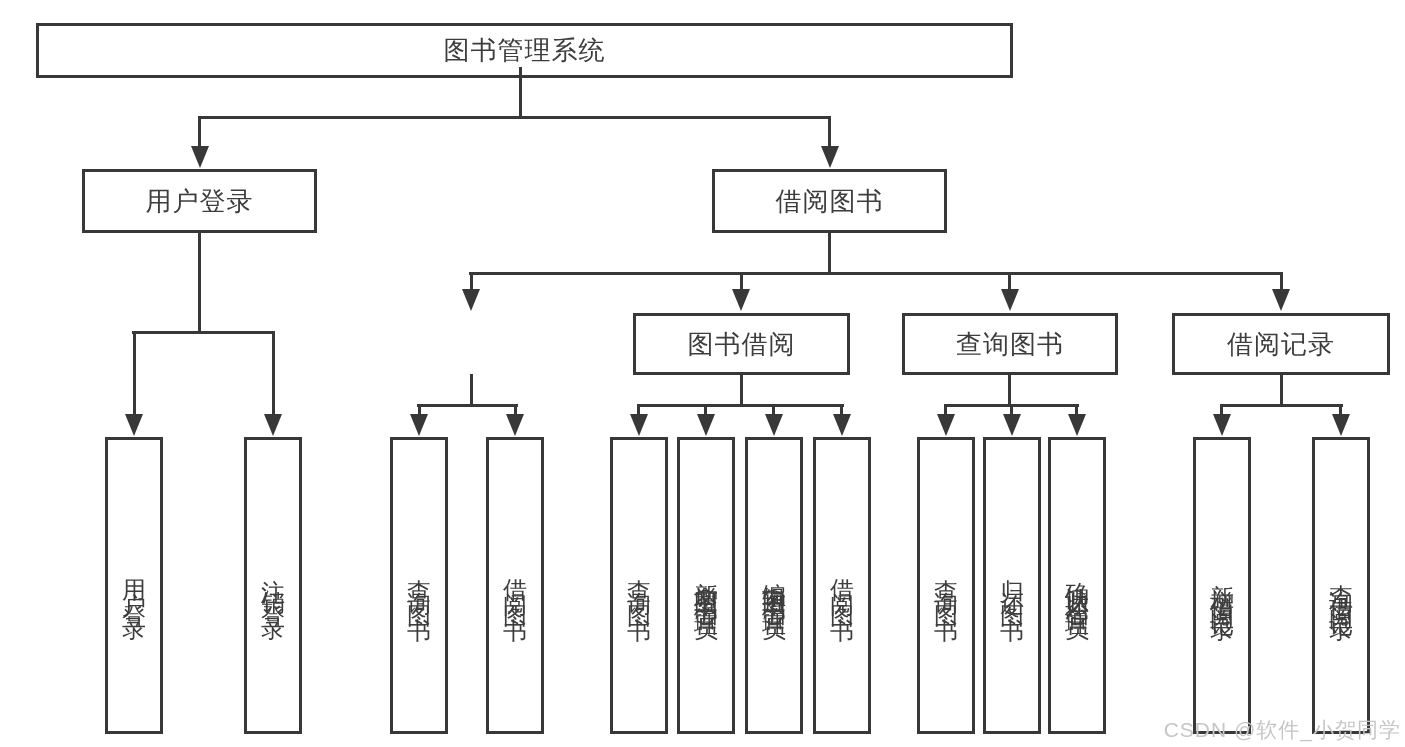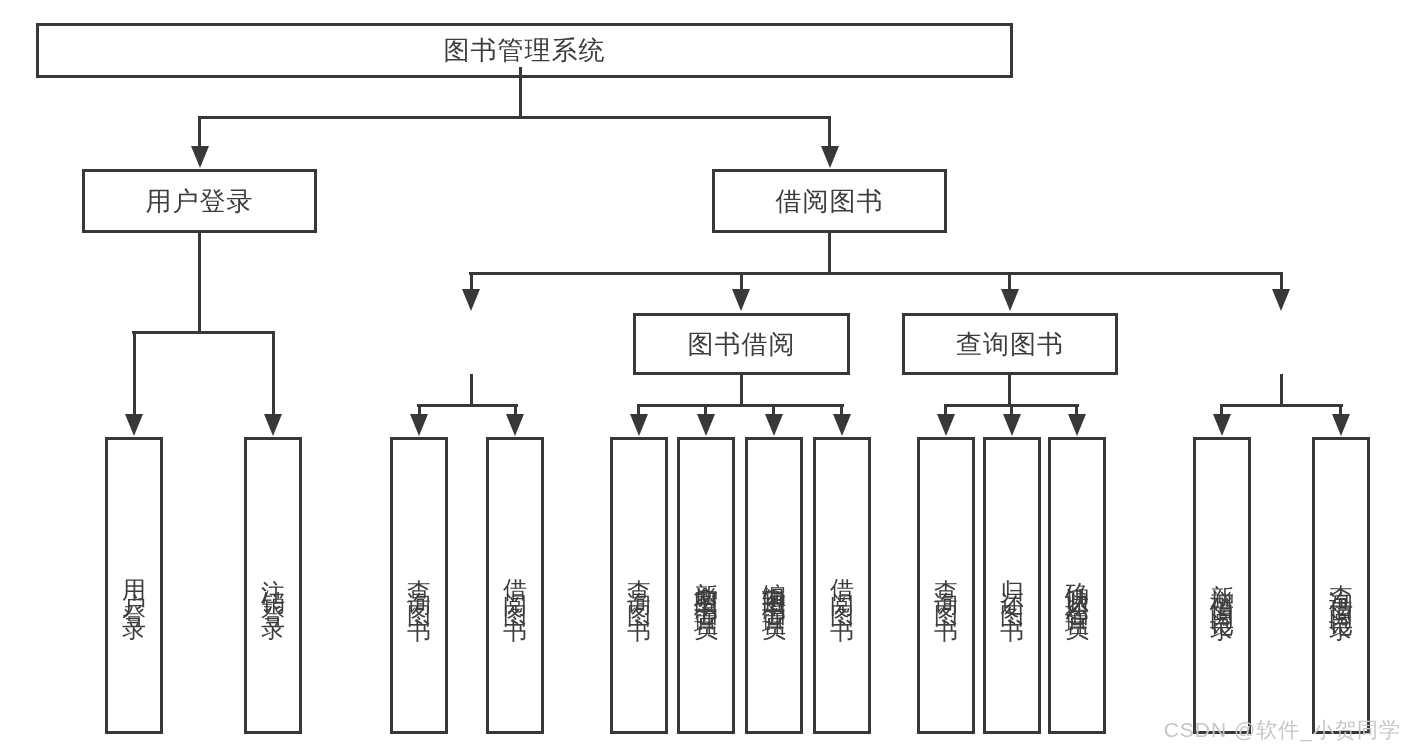--- a/index.html
+++ b/index.html
@@ -76,20 +76,23 @@
   <i class="seg" style="left:1008px;top:274px;width:3px;height:18px;"></i>
   <i class="ah" style="left:1001px;top:289px;"></i>
   <i class="seg" style="left:1280px;top:274px;width:3px;height:18px;"></i>
   <i class="ah" style="left:1272px;top:289px;"></i>
 
   <div class="box hbox" style="left:633px;top:313px;width:217px;height:62px;">
     <span>图书借阅</span>
   </div>
   <div class="box hbox" style="left:902px;top:313px;width:216px;height:62px;">
     <span>查询图书</span>
+  </div>
+  <div class="box hbox" style="left:1172px;top:313px;width:218px;height:62px;">
+    <span>借阅记录</span>
   </div>
 
   <i class="seg" style="left:198px;top:232px;width:3px;height:102px;"></i>
   <i class="seg" style="left:132px;top:331px;width:143px;height:3px;"></i>
   <i class="seg" style="left:133px;top:333px;width:3px;height:81px;"></i>
   <i class="ah" style="left:125px;top:414px;"></i>
   <i class="seg" style="left:272px;top:333px;width:3px;height:81px;"></i>
   <i class="ah" style="left:264px;top:414px;"></i>
 
   <i class="seg" style="left:470px;top:374px;width:3px;height:32px;"></i>

